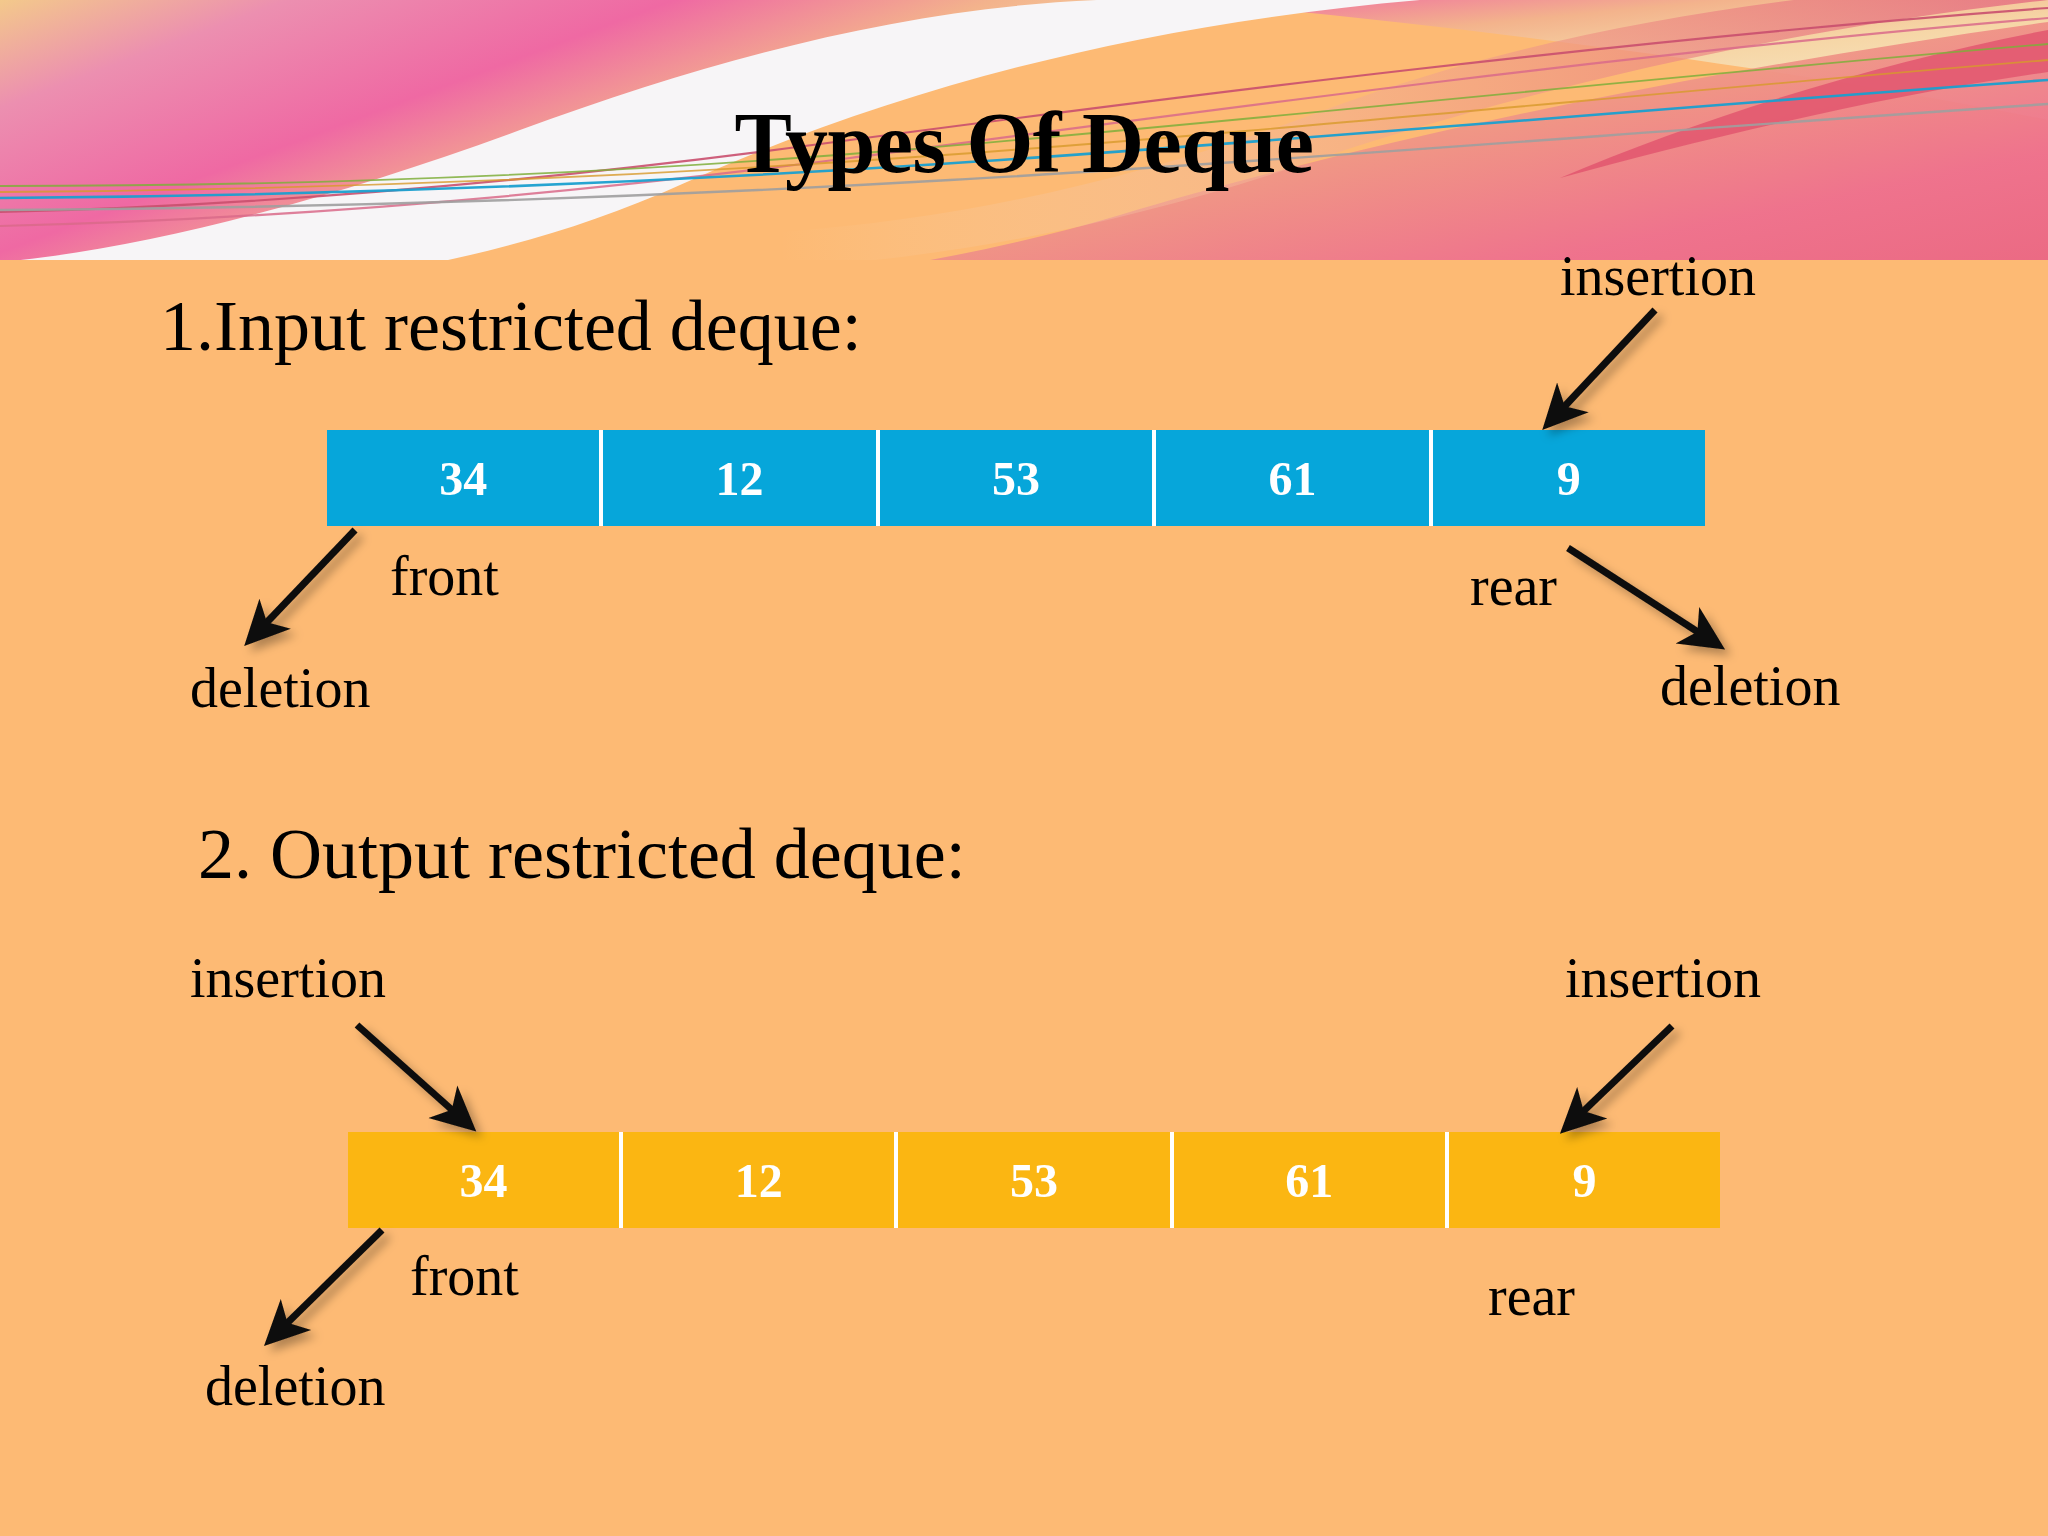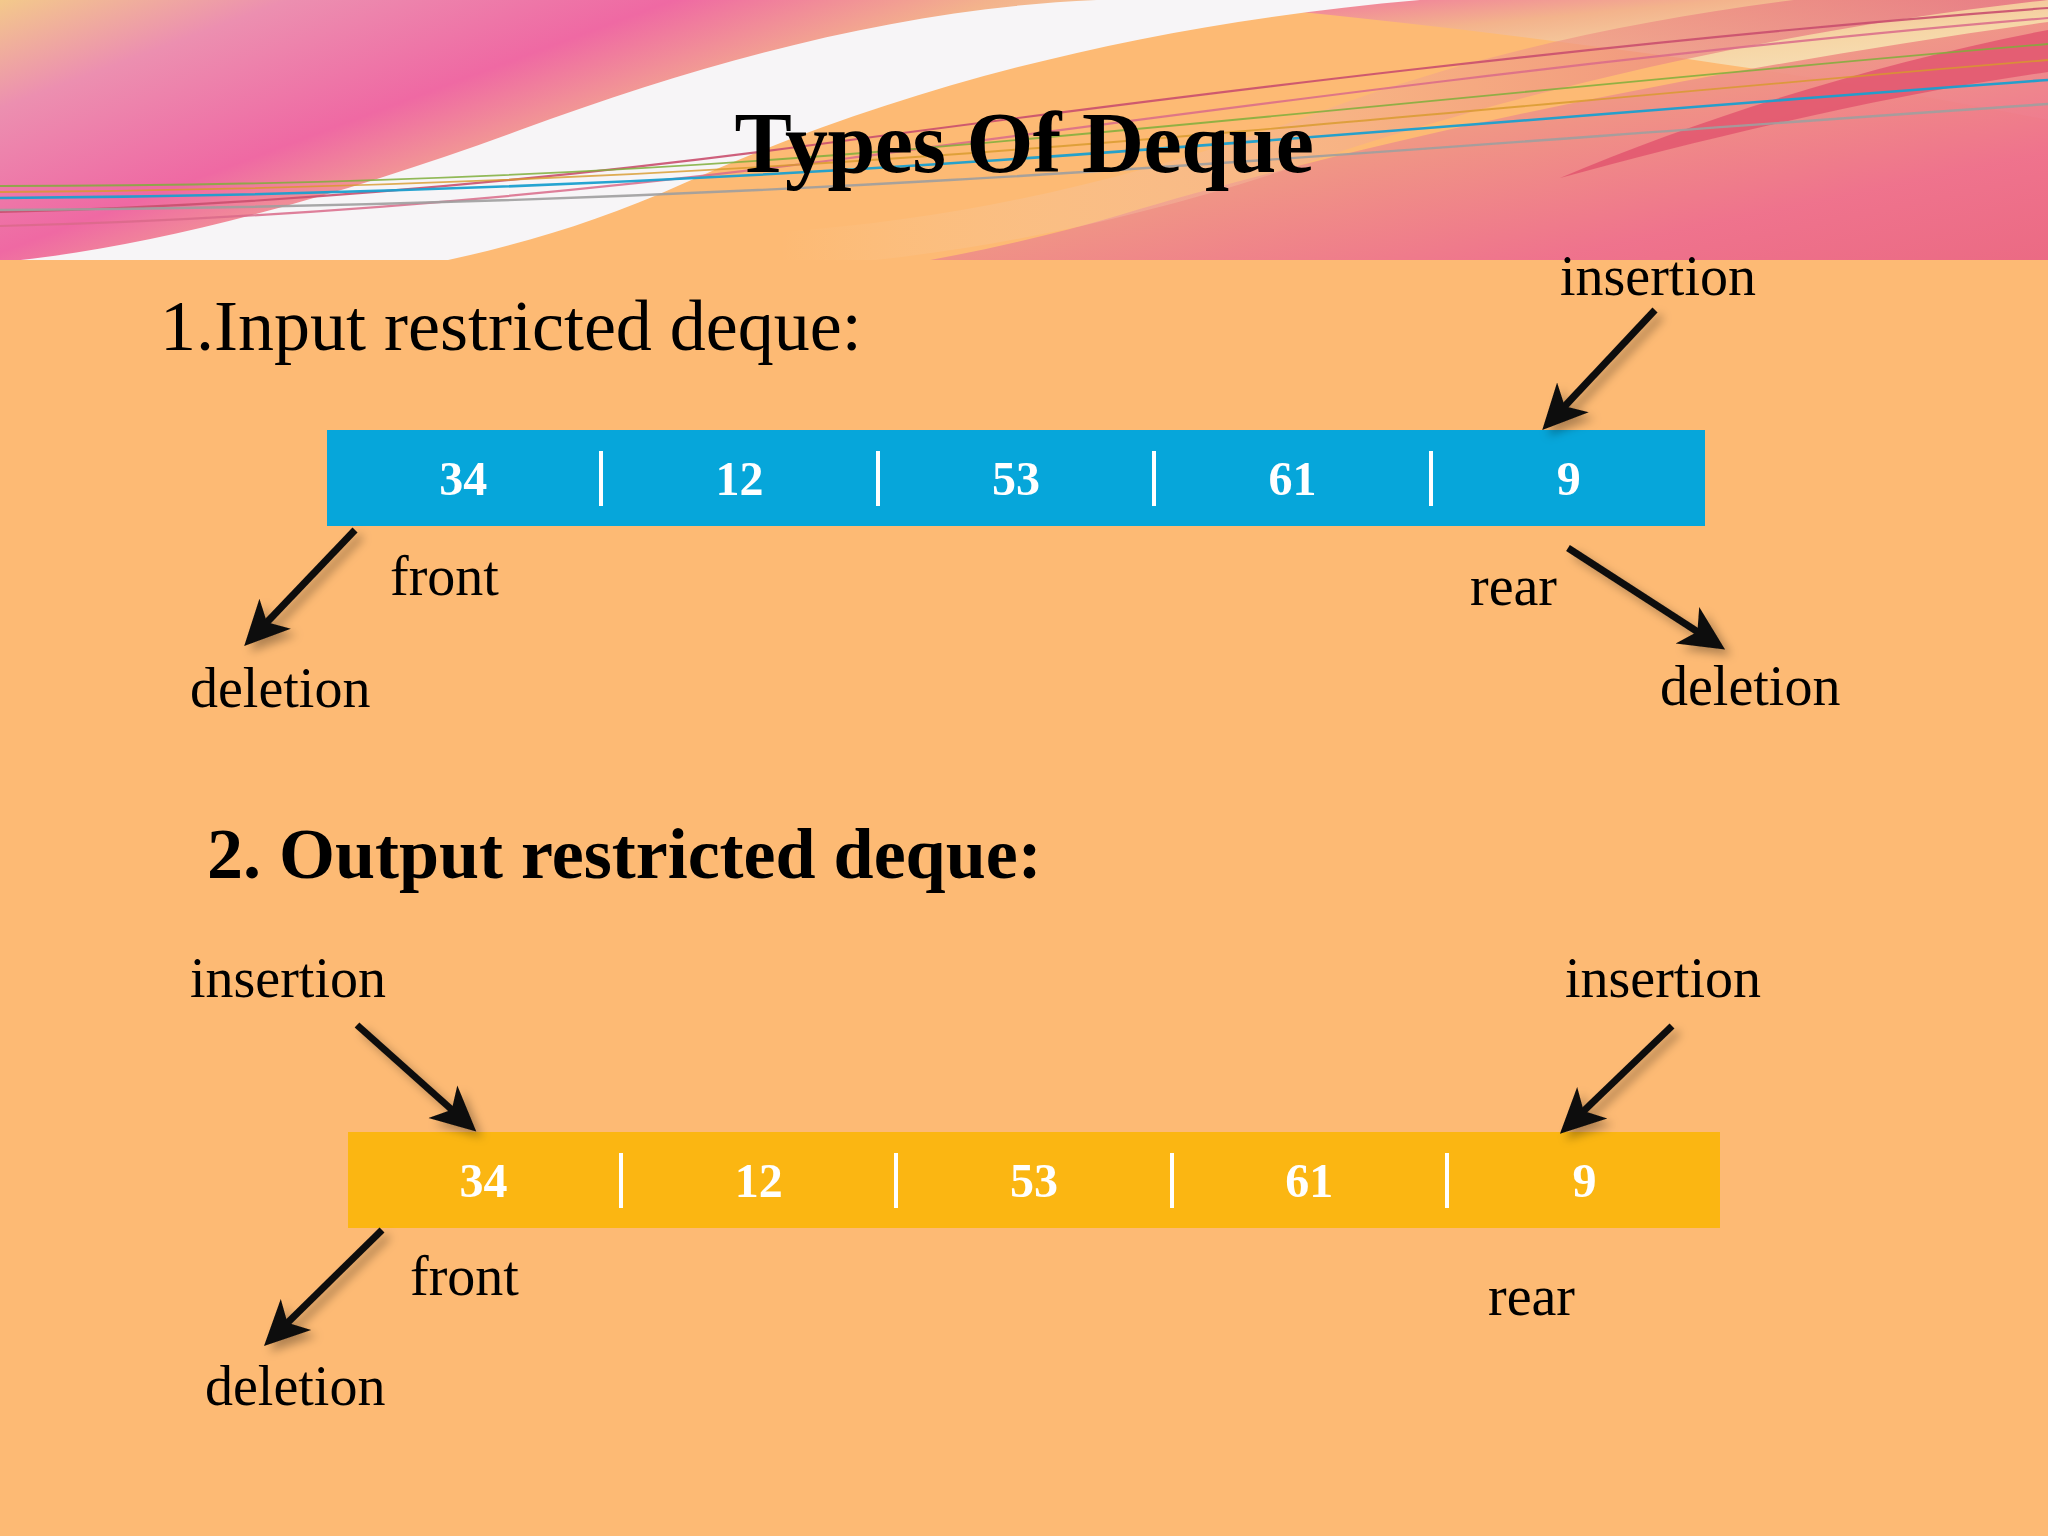--- a/index.html
+++ b/index.html
@@ -42,29 +42,28 @@
   .section-heading {
     position: absolute;
     font-family: "Liberation Serif", "DejaVu Serif", serif;
     font-size: 72px;
     line-height: 1;
     color: #000000;
     white-space: nowrap;
     z-index: 4;
   }
   #heading-1 { left: 160px; top: 290px; }
-  #heading-2 { left: 207px; top: 818px; font-weight: bold; }
+  #heading-2 { left: 198px; top: 818px; }
 
   
   .deque {
     position: absolute;
     display: flex;
     z-index: 3;
     box-sizing: border-box;
-    align-items: center;
   }
   .deque .cell {
     flex: 1 1 0;
     display: flex;
     align-items: center;
     justify-content: center;
     font-family: "Liberation Serif", "DejaVu Serif", serif;
     font-weight: bold;
     font-size: 48px;
     color: #ffffff;

